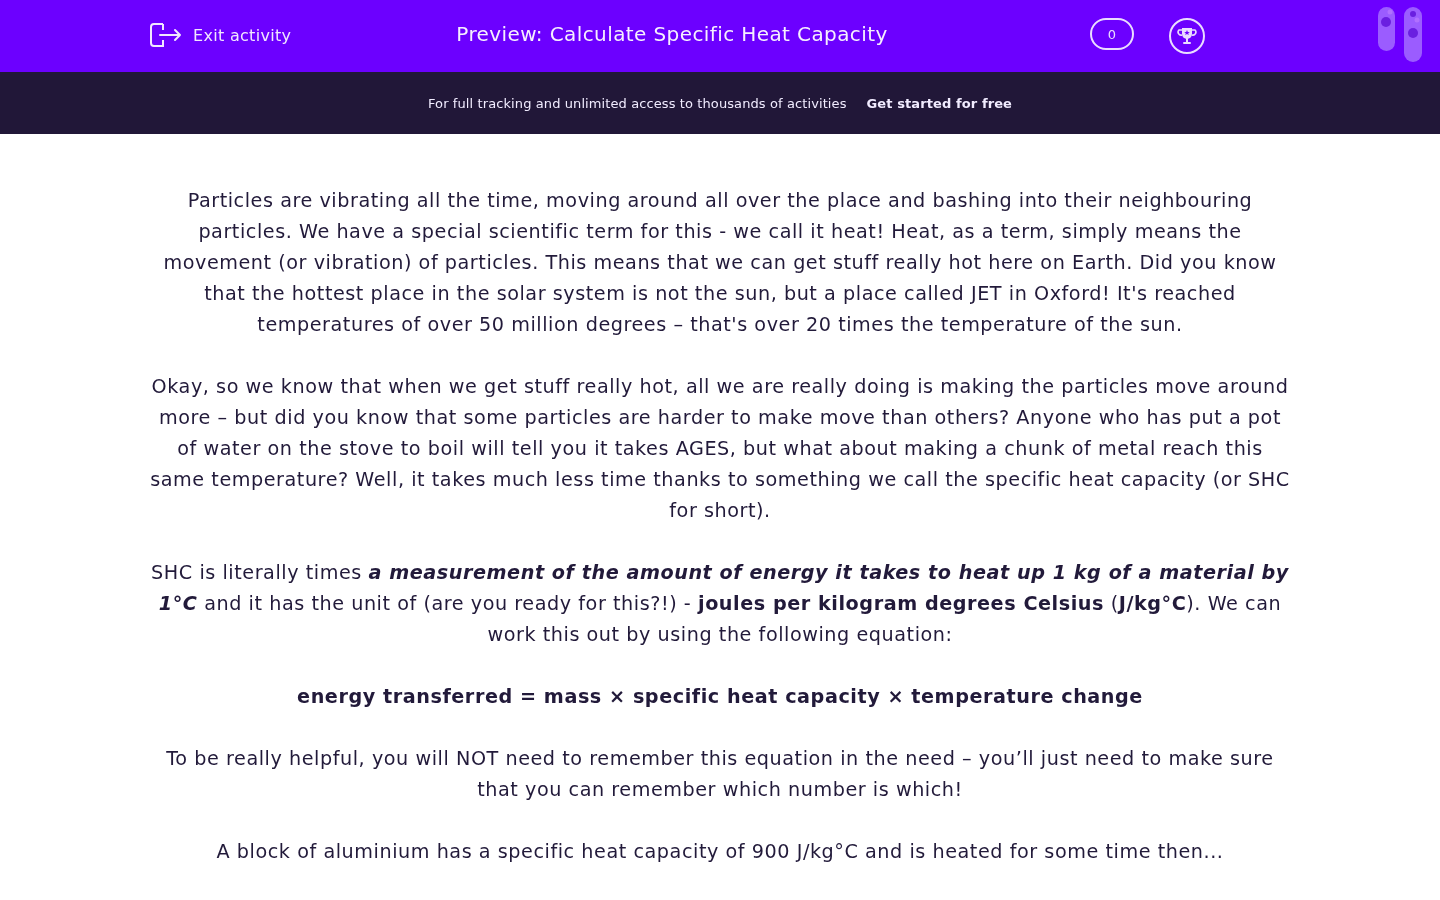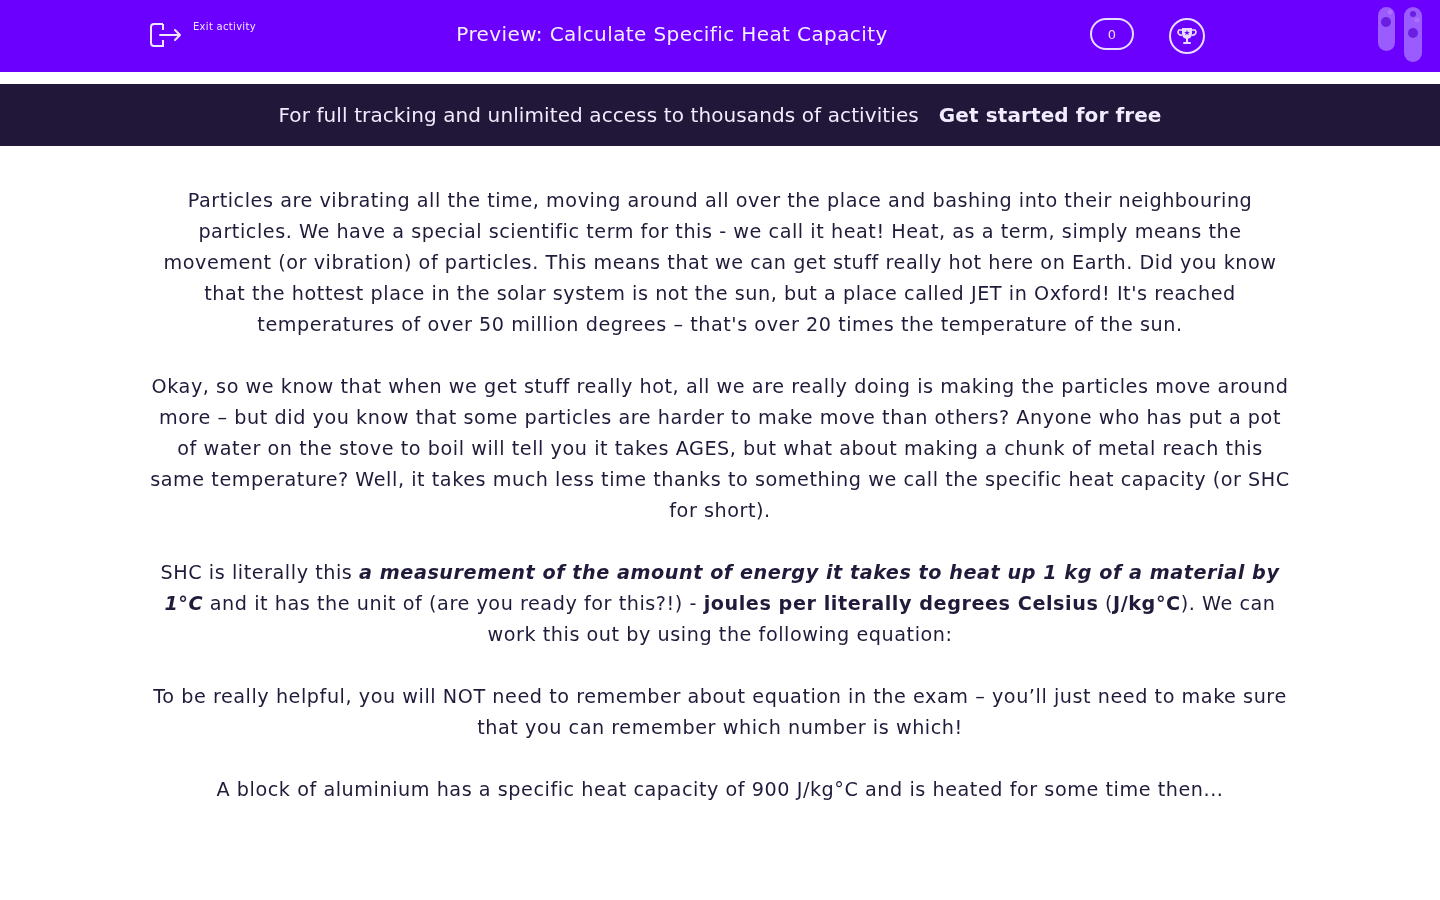--- a/index.html
+++ b/index.html
@@ -1,25 +1,25 @@
 <!DOCTYPE html>
 <html><head>
 <meta charset="utf-8">
 <style>
   html, body { margin:0; padding:0; }
   body { width:1440px; height:900px; overflow:hidden; background:#ffffff; font-family:"DejaVu Sans", "Liberation Sans", sans-serif; color:#221a3a; }
   .topbar { position:absolute; left:0; top:0; width:1440px; height:72px; background:#6c00ff; }
-  .exit { position:absolute; left:149px; top:21px; display:flex; align-items:flex-start; gap:10px; color:#f1e6ff; font-size:10px; cursor:pointer; letter-spacing:0.3px; }
+  .exit { position:absolute; left:149px; top:21px; display:flex; align-items:center; gap:10px; color:#f1e6ff; font-size:16px; cursor:pointer; letter-spacing:0.3px; }
   .exit svg { width:34px; height:28px; }
   .title { position:absolute; left:0; right:0; top:22px; text-align:center; color:#f6efff; font-size:20px; font-weight:500; letter-spacing:0.4px; }
   .title span { position:relative; left:-48px; }
   .score { position:absolute; left:1090px; top:18px; width:44px; height:32px; border:2px solid #eadcff; border-radius:18px; box-sizing:border-box; color:#eadcff; font-size:13px; display:flex; align-items:center; justify-content:center; }
   .trophy { position:absolute; left:1169px; top:18px; width:36px; height:36px; border:2px solid #eadcff; border-radius:50%; box-sizing:border-box; display:flex; align-items:center; justify-content:center; }
   .tubes { position:absolute; left:1376px; top:5px; width:50px; height:60px; }
-  .banner { position:absolute; left:0; top:84px; width:1440px; height:62px; background:#211738; color:#f1ecff; font-size:20px; display:flex; align-items:center; justify-content:center; letter-spacing:0.1px; }
+  .banner { position:absolute; left:0; top:72px; width:1440px; height:62px; background:#211738; color:#f1ecff; font-size:13px; display:flex; align-items:center; justify-content:center; letter-spacing:0.1px; }
   .banner b { font-weight:700; margin-left:20px; cursor:pointer; }
   .content { position:absolute; left:150px; top:177px; width:1140px; text-align:center; font-size:19.2px; line-height:31px; letter-spacing:0.55px; color:#221a3a; }
   .content p { margin:8px 0 31px 0; }
   .bi { font-weight:700; font-style:italic; }
   .bold { font-weight:700; }
 </style>
 </head>
 <body>
 
 <div class="topbar">
@@ -54,16 +54,17 @@
 </div>
 
 <div class="banner">
   <span>For full tracking and unlimited access to thousands of activities</span>
   <b>Get started for free</b>
 </div>
 
 <div class="content">
   <p>Particles are vibrating all the time, moving around all over the place and bashing into their neighbouring particles. We have a special scientific term for this -  we call it heat!  Heat, as a term, simply means the movement (or vibration) of particles. This means that we can get stuff really hot here on Earth. Did you know that the hottest place in the solar system is not the sun, but a place called JET in Oxford! It's reached temperatures of over 50 million degrees – that's over 20 times the temperature of the sun.</p>
   <p>Okay, so we know that when we get stuff really hot, all we are really doing is making the particles move around more – but did you know that some particles are harder to make move than others? Anyone who has put a pot of water on the stove to boil will tell you it takes AGES, but what about making a chunk of metal reach this same temperature? Well, it takes much less time thanks to something we call the specific heat capacity (or SHC for short).</p>
-  <p><span>SHC is literally this </span><span class="bi">a measurement of the amount of energy it takes to heat up 1 kg of a material by 1°C</span><span> and it has the unit of (are you ready for this?!) -  </span><span class="bold">joules per literally degrees Celsius</span><span> (</span><span class="bold">J/kg°C</span><span>). We can work this out by using the following equation:</span></p>
-  <p>To be really helpful, you will NOT need to remember about equation in the exam – you’ll just need to make sure that you can remember which number is which!</p>
+  <p><span>SHC is literally times </span><span class="bi">a measurement of the amount of energy it takes to heat up 1 kg of a material by 1°C</span><span> and it has the unit of (are you ready for this?!) -  </span><span class="bold">joules per kilogram degrees Celsius</span><span> (</span><span class="bold">J/kg°C</span><span>). We can work this out by using the following equation:</span></p>
+  <p class="bold">energy transferred = mass × specific heat capacity × temperature change</p>
+  <p>To be really helpful, you will NOT need to remember this equation in the need – you’ll just need to make sure that you can remember which number is which!</p>
   <p>A block of aluminium has a specific heat capacity of 900 J/kg°C and is heated for some time then...</p>
 </div>
 
 </body></html>

